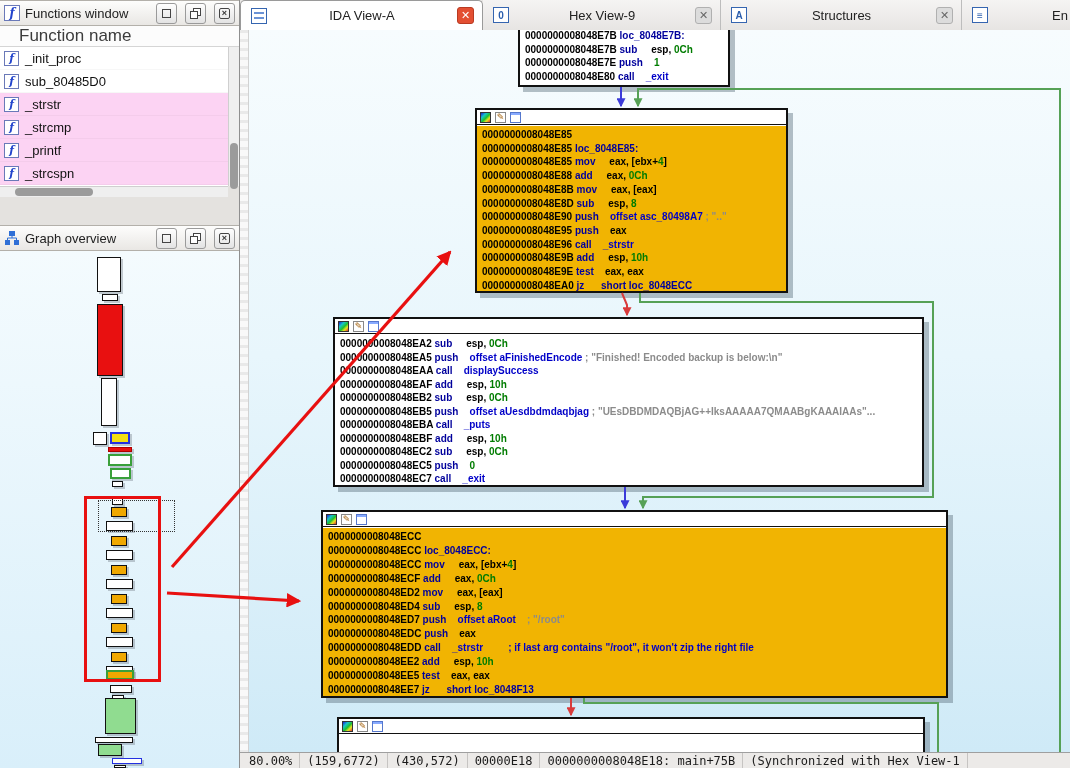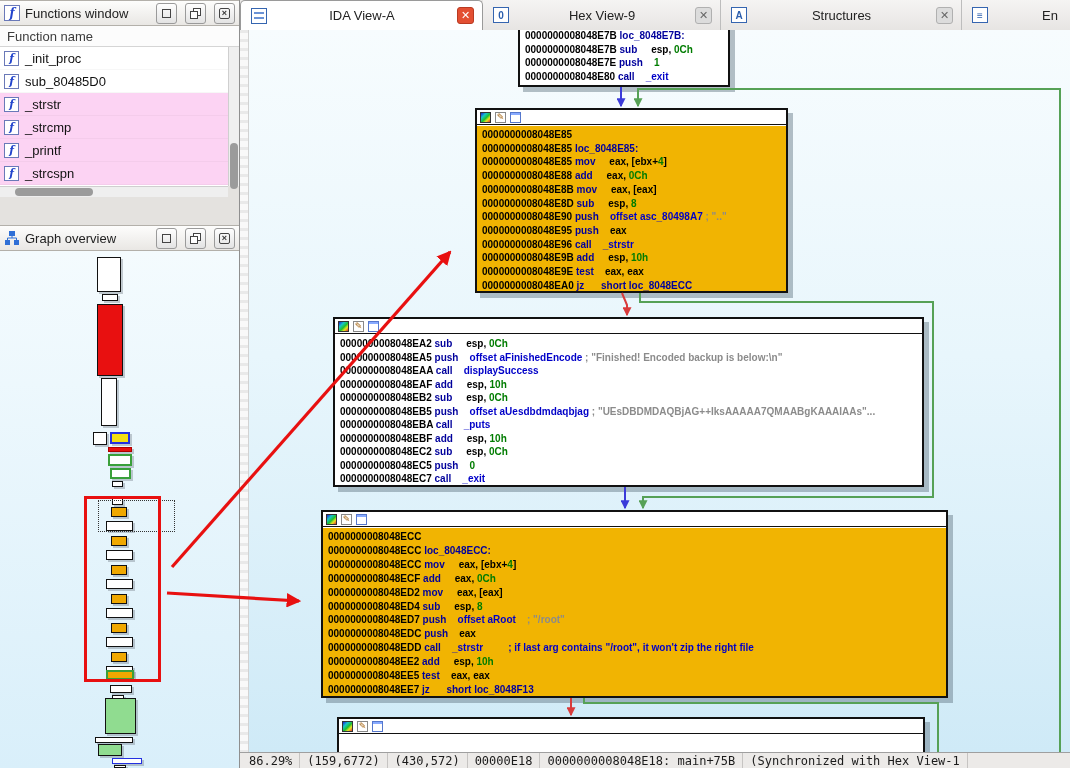--- a/index.html
+++ b/index.html
@@ -52,21 +52,21 @@
   .ic-float::before{content:"";position:absolute;right:0;top:0;width:6px;height:6px;border:1.2px solid #444;background:#fff}
   .ic-float::after{content:"";position:absolute;left:0;bottom:0;width:6px;height:6px;border:1.2px solid #444;background:#fff}
   .ic-close{width:11px;height:11px;border:1.2px solid #444;border-radius:2px;box-sizing:border-box;
      display:flex;align-items:center;justify-content:center;font-size:9px;font-weight:bold;color:#333;line-height:1}
   .f-icon{width:16px;height:16px;box-sizing:border-box;border:1px solid #6a79b8;background:#fff;flex:none;
      display:inline-flex;align-items:center;justify-content:center;color:#2244cc;
      font-family:"DejaVu Serif",serif;font-style:italic;font-weight:bold;font-size:12px}
   .f-icon.sm{width:15px;height:15px;font-size:11px}
   #fw{top:0;height:197px}
   .colhdr{height:21px;background:#fcfcfc;border-bottom:1px solid #d5d5d5;display:flex;align-items:center;
-     padding-left:7px;font-size:13px;color:#3c3c3c;box-sizing:border-box}
+     padding-left:19px;font-size:17px;color:#3c3c3c;box-sizing:border-box}
   #function-list{position:absolute;top:47px;left:0;right:11px;bottom:11px;background:#fff;overflow:hidden}
   .fn-row{height:23px;display:flex;align-items:center;gap:6px;padding-left:4px;box-sizing:border-box;border-bottom:1px solid rgba(0,0,0,0.03)}
   .fn-label{font-size:13px;color:#111;white-space:nowrap}
   #fw-vscroll{position:absolute;top:47px;right:0;width:11px;bottom:11px;background:#efefef;border-left:1px solid #cfcfcf;box-sizing:border-box}
   #fw-vthumb{position:absolute;top:96px;height:46px;left:1px;right:1px;background:#9b9b9b;border-radius:4px}
   #fw-hscroll{position:absolute;left:0;right:11px;bottom:0;height:11px;background:#efefef;border-top:1px solid #cfcfcf;box-sizing:border-box}
   #fw-hthumb{position:absolute;left:15px;width:78px;top:1px;bottom:1px;background:#9b9b9b;border-radius:4px}
   #go{top:225px;bottom:0}
   #graph-overview-canvas{position:absolute;top:26px;left:0;right:0;bottom:0;overflow:hidden;
      background:linear-gradient(180deg,#f4fbfe,#d9effa)}
@@ -130,26 +130,26 @@
       <span class="tlabel">Hex View-9</span>
       <span class="tclose">✕</span>
     </div>
     <div class="tab" style="width:241px">
       <span class="ticon">A</span>
       <span class="tlabel">Structures</span>
       <span class="tclose">✕</span>
     </div>
     <div class="tab" style="flex:1;border-right:none">
       <span class="ticon">≡</span>
-      <span class="tlabel" style="text-align:right;padding-right:12px">En</span>
+      <span class="tlabel" style="text-align:right;padding-right:2px">En</span>
     </div>
   </div>
 
   <div id="status-bar">
-      <div class="scell">86.29%</div>
+      <div class="scell">80.00%</div>
       <div class="scell">(159,6772)</div>
       <div class="scell">(430,572)</div>
       <div class="scell">00000E18</div>
       <div class="scell">0000000008048E18: main+75B</div>
       <div class="scell">(Synchronized with Hex View-1</div>
     </div>
 
   <div id="left-panel">
     <section class="panel" id="fw">
       <div class="ptitle">

